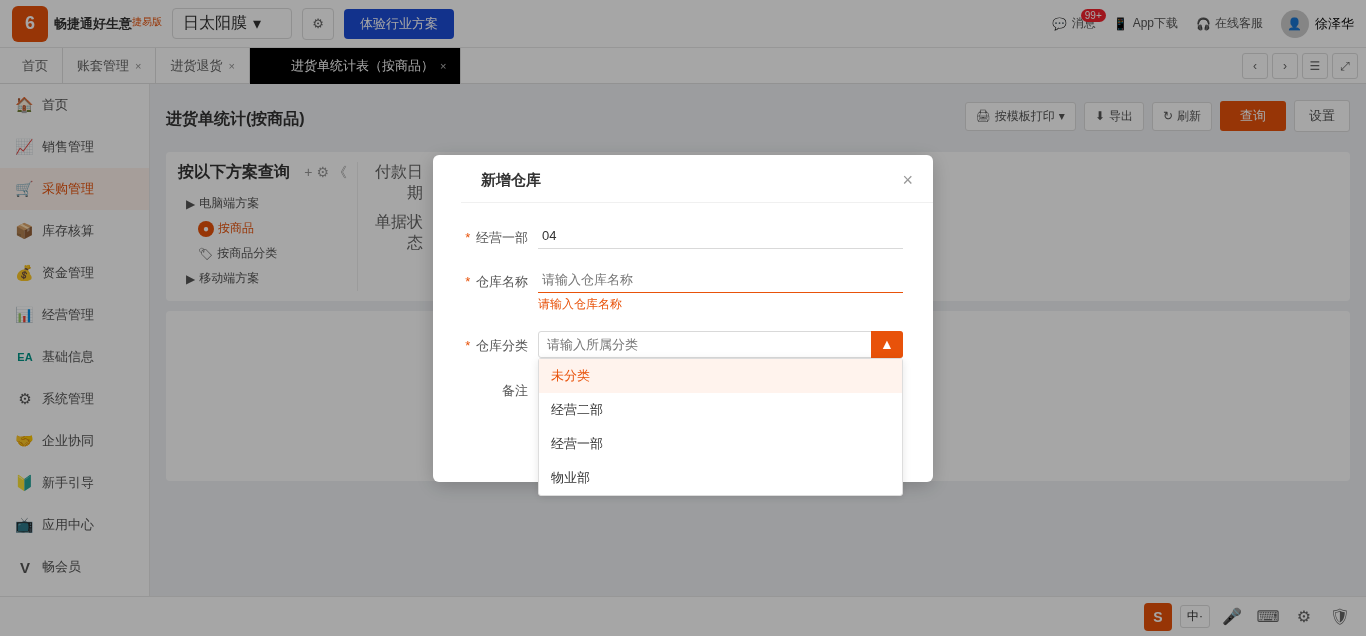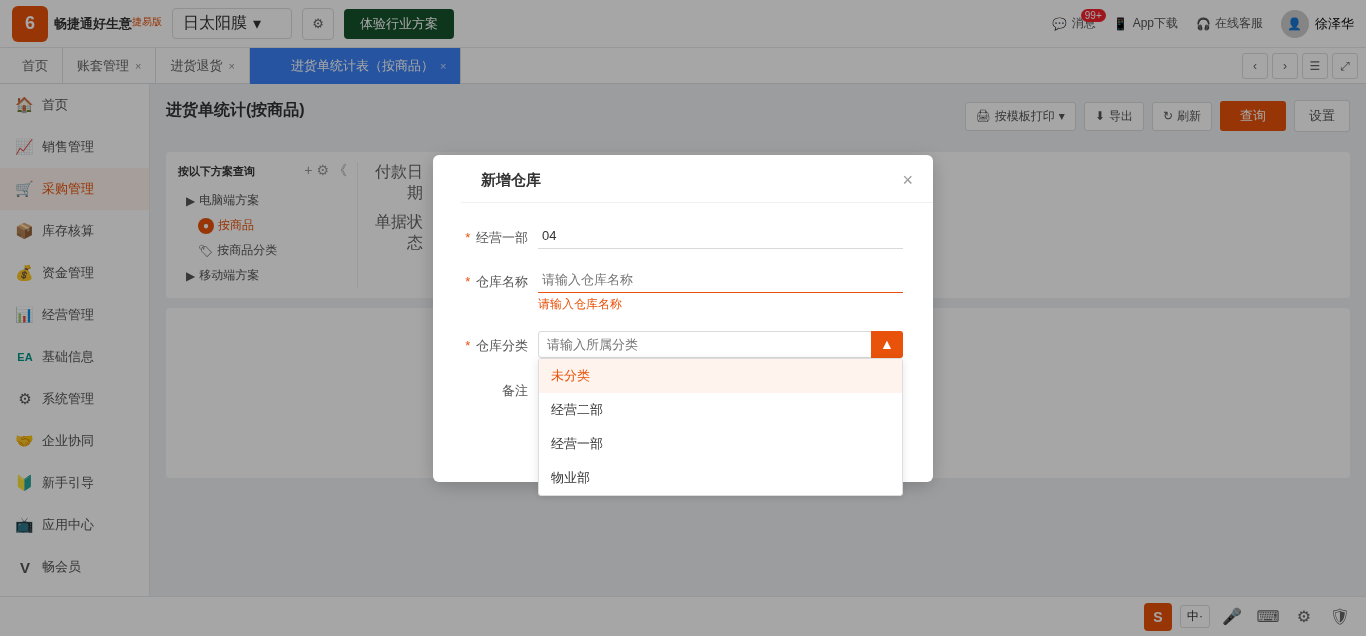--- a/index.html
+++ b/index.html
@@ -56,21 +56,21 @@
       height: 32px;
       border: 1px solid #ddd;
       border-radius: 4px;
       display: flex;
       align-items: center;
       justify-content: center;
       cursor: pointer;
       color: #666;
     }
     .experience-btn {
-      background: #14532d;
+      background: #1d4ed8;
       color: white;
       border: none;
       border-radius: 4px;
       padding: 6px 16px;
       cursor: pointer;
       font-size: 13px;
     }
     .header-right {
       margin-left: auto;
       display: flex;
@@ -129,21 +129,21 @@
       align-items: center;
       padding: 0 14px;
       border-right: 1px solid #e0e0e0;
       cursor: pointer;
       font-size: 13px;
       color: #666;
       gap: 6px;
       white-space: nowrap;
     }
     .tab-item.active {
-      background: #3b82f6;
+      background: #000000;
       color: white;
       padding-left: 41px;
     }
     .tab-close {
       font-size: 11px;
       opacity: 0.7;
     }
     .tab-controls {
       margin-left: auto;
       display: flex;
@@ -262,21 +262,21 @@
       width: 180px;
       border-right: 1px solid #eee;
       padding-right: 10px;
     }
     .filter-scheme {
       display: flex;
       align-items: center;
       justify-content: space-between;
       margin-bottom: 8px;
     }
-    .scheme-title { font-size: 11px; font-weight: bold; color: #333; }
+    .scheme-title { font-size: 16px; font-weight: bold; color: #333; }
     .scheme-btns { display: flex; gap: 4px; }
     .scheme-btn { cursor: pointer; color: #999; font-size: 14px; }
     .scheme-item {
       display: flex;
       align-items: center;
       padding: 4px 8px;
       cursor: pointer;
       font-size: 12px;
       color: #555;
       gap: 4px;
@@ -660,21 +660,21 @@
     </div>
     <div class="sidebar-item">
       <span class="sidebar-icon" style="font-weight:bold;font-size:15px;color:#555;">V</span>
       <span>畅会员</span>
     </div>
     <div style="height:40px;"></div>
   </div>
 
   <div class="content-area">
 
-    <div style="display:flex;align-items:flex-start;justify-content:space-between;margin-bottom:10px;gap:8px;">
+    <div style="display:flex;align-items:flex-end;justify-content:space-between;margin-bottom:10px;gap:8px;">
       <h2 class="page-title">进货单统计(按商品)</h2>
       <div class="toolbar">
         <div class="toolbar-btn">
           <span>🖨</span>
           <span>按模板打印</span>
           <span>▾</span>
         </div>
         <div class="toolbar-btn">
           <span>⬇</span>
           <span>导出</span>

